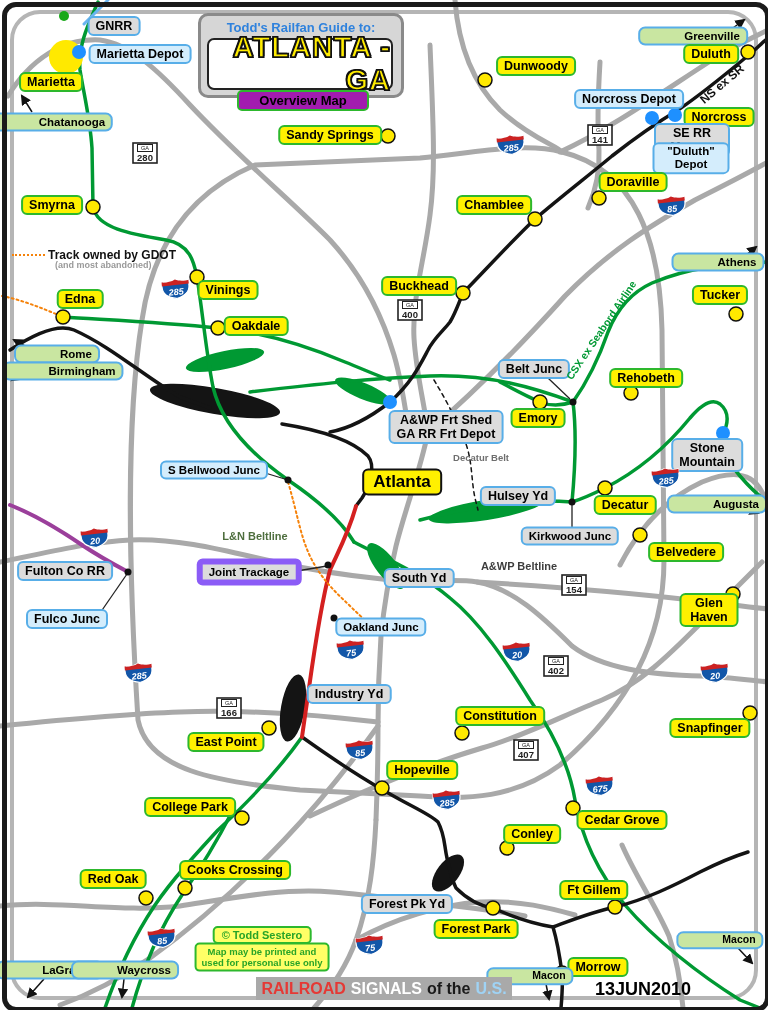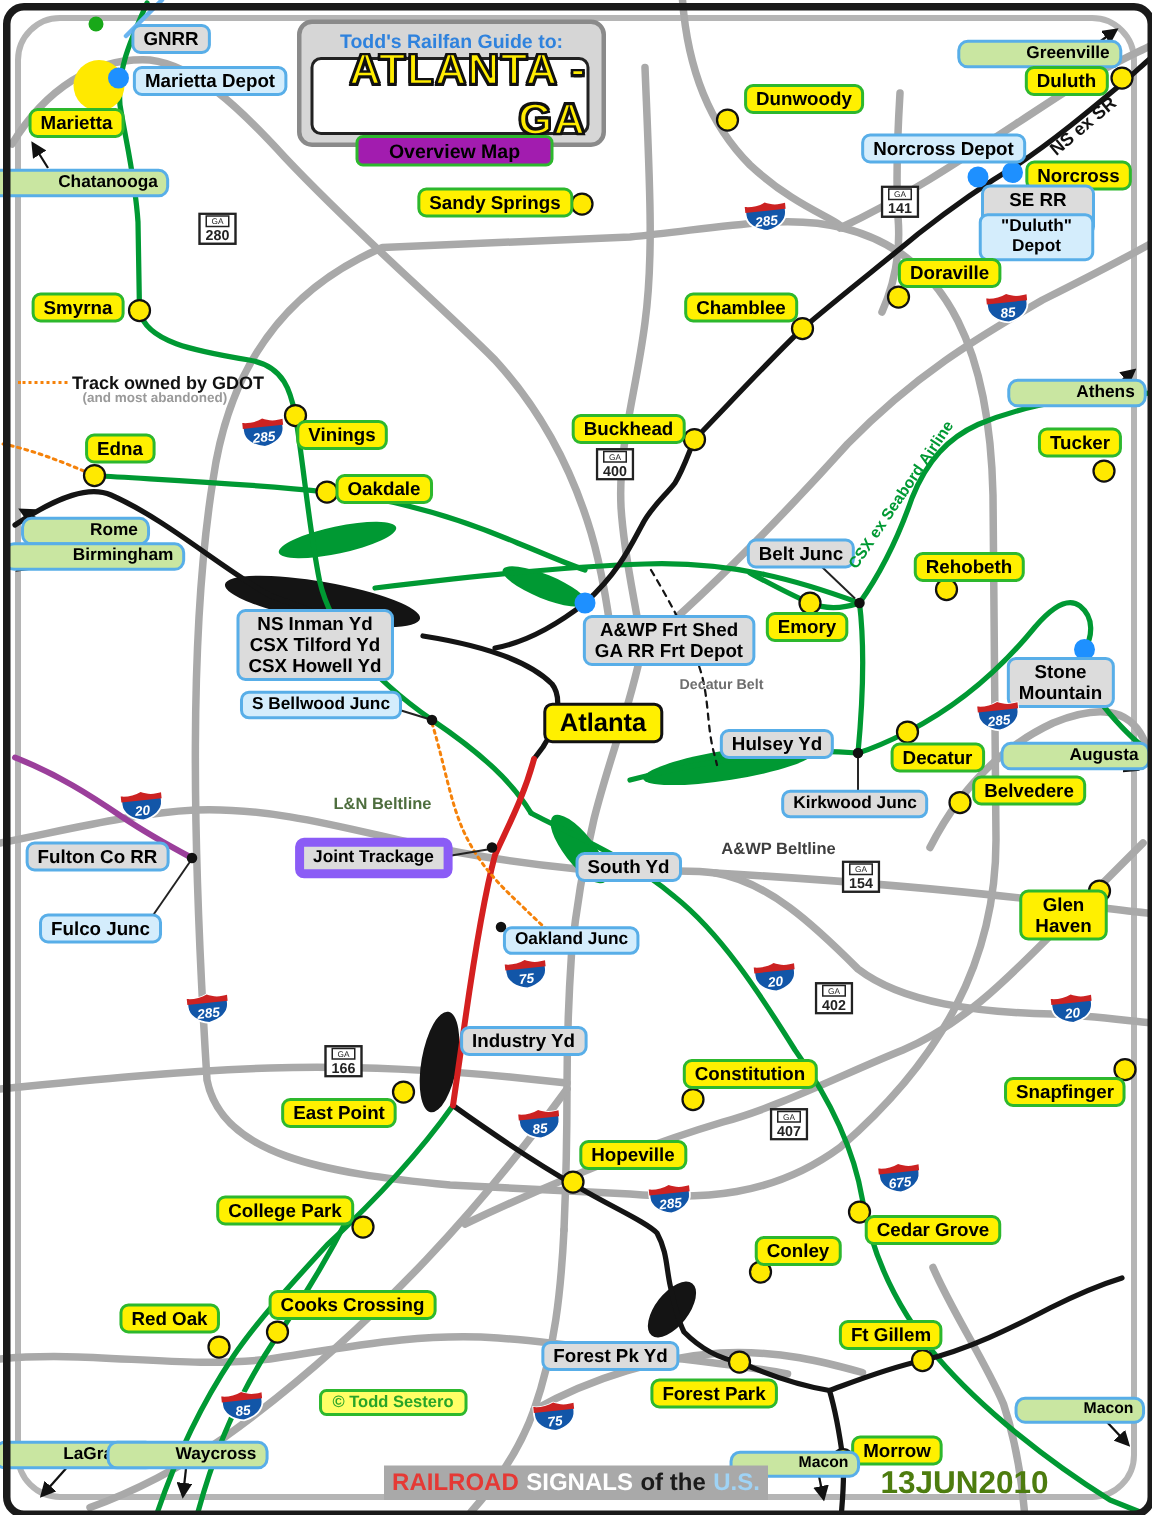--- a/index.html
+++ b/index.html
@@ -40,22 +40,22 @@
   #legend-sub{position:absolute;left:55px;top:260px;font-size:9px;font-weight:bold;color:#9a9a9a;z-index:9;}
   
   .cpy{position:absolute;transform:translate(-50%,-50%);background:#ffff66;border:2px solid #2db82d;
        border-radius:5px;color:#28a428;font-weight:bold;text-align:center;z-index:10;}
   #cpy1{left:262px;top:935px;font-size:11px;padding:1px 7px;}
   #cpy2{left:262px;top:957px;font-size:9.5px;padding:1px 5px;line-height:1.2;white-space:pre-line;}
   
   #footer{position:absolute;left:256px;top:977px;width:256px;height:23px;background:#a9a9a9;
           display:flex;align-items:center;justify-content:center;gap:5px;font-weight:bold;
           font-size:16px;z-index:10;}
-  #date{position:absolute;left:643px;top:989px;transform:translate(-50%,-50%);color:#4d7c0f;
-        font-weight:bold;font-size:21px;z-index:10;}
+  #date{position:absolute;left:643px;top:989px;transform:translate(-50%,-50%);color:#000000;
+        font-weight:bold;font-size:18px;z-index:10;}
 </style>
 </head>
 <body>
 
 <div id="stage">
   <svg id="map-svg" width="768" height="1010" viewBox="0 0 768 1010">
       <defs>
         <marker id="ah" viewBox="0 0 10 10" refX="8" refY="5" markerWidth="7" markerHeight="7" orient="auto">
           <path d="M0,0 L10,5 L0,10 Z" fill="#111"></path>
         </marker>
@@ -185,34 +185,31 @@
       <div class="lb city" style="left: 419px; top: 286px;">Buckhead</div>
       <div class="lb city" style="left: 228px; top: 290px;">Vinings</div>
       <div class="lb city" style="left: 80px; top: 299px;">Edna</div>
       <div class="lb city" style="left: 256px; top: 326px;">Oakdale</div>
       <div class="lb dest" style="left: 718px; top: 262px;">Athens</div>
       <div class="lb city" style="left: 720px; top: 295px;">Tucker</div>
       <div class="lb dest" style="left: 57px; top: 354px;">Rome</div>
       <div class="lb dest" style="left: 63px; top: 371px;">Birmingham</div>
       <div class="lb city" style="left: 646px; top: 378px;">Rehobeth</div>
       <div class="lb gray" style="left: 534px; top: 369px;">Belt Junc</div>
-      <div class="lb gray" style="left: 210px; top: 430px;">NS Inman Yd
-CSX Tilford Yd
-CSX Howell Yd</div>
       <div class="lb gray" style="left: 446px; top: 427px;">A&amp;WP Frt Shed
 GA RR Frt Depot</div>
       <div class="lb city" style="left: 538px; top: 418px;">Emory</div>
       <div class="lb gray" style="left: 707px; top: 455px;">Stone Mountain</div>
       <div class="lb depot" style="left: 214px; top: 470px; font-size: 11.5px;">S Bellwood Junc</div>
       <div class="lb atl" style="left: 402px; top: 482px;">Atlanta</div>
       <div class="lb gray" style="left: 518px; top: 496px;">Hulsey Yd</div>
       <div class="lb city" style="left: 625px; top: 505px;">Decatur</div>
       <div class="lb dest" style="left: 717px; top: 504px;">Augusta</div>
       <div class="lb gray" style="left: 570px; top: 536px; font-size: 11.5px;">Kirkwood Junc</div>
-      <div class="lb city" style="left: 686px; top: 527px;">Belvedere</div>
+      <div class="lb city" style="left: 686px; top: 552px;">Belvedere</div>
       <div class="lb gray" style="left: 65px; top: 571px;">Fulton Co RR</div>
       <div class="lb joint" style="left: 249px; top: 572px; font-size: 11.5px;">Joint Trackage</div>
       <div class="lb gray" style="left: 419px; top: 553px; margin-top: 25px;">South Yd</div>
       <div class="lb depot" style="left: 67px; top: 619px;">Fulco Junc</div>
       <div class="lb city" style="left: 709px; top: 610px;">Glen Haven</div>
       <div class="lb depot" style="left: 381px; top: 627px; font-size: 11.5px;">Oakland Junc</div>
       <div class="lb gray" style="left: 349px; top: 694px;">Industry Yd</div>
       <div class="lb city" style="left: 500px; top: 716px;">Constitution</div>
       <div class="lb city" style="left: 710px; top: 728px;">Snapfinger</div>
       <div class="lb city" style="left: 226px; top: 742px;">East Point</div>
@@ -355,20 +352,22 @@
       <span id="plate-name">ATLANTA - GA</span>
     </div>
   </div>
   <div id="overview">Overview Map</div>
 
   <div id="legend-swatch"></div>
   <div id="legend-main">Track owned by GDOT</div>
   <div id="legend-sub">(and most abandoned)</div>
 
   <div id="cpy1" class="cpy">© Todd Sestero</div>
+  <div id="cpy2" class="cpy">Map may be printed and
+used for personal use only</div>
 
   <div id="footer">
       <span style="color: rgb(229, 57, 53);">RAILROAD</span>
       <span style="color: rgb(255, 255, 255);">SIGNALS</span>
       <span style="color: rgb(26, 26, 26);">of the</span>
       <span style="color: rgb(159, 211, 245);">U.S.</span>
     </div>
   <div id="date">13JUN2010</div>
 
   <div id="outer-frame"></div>

